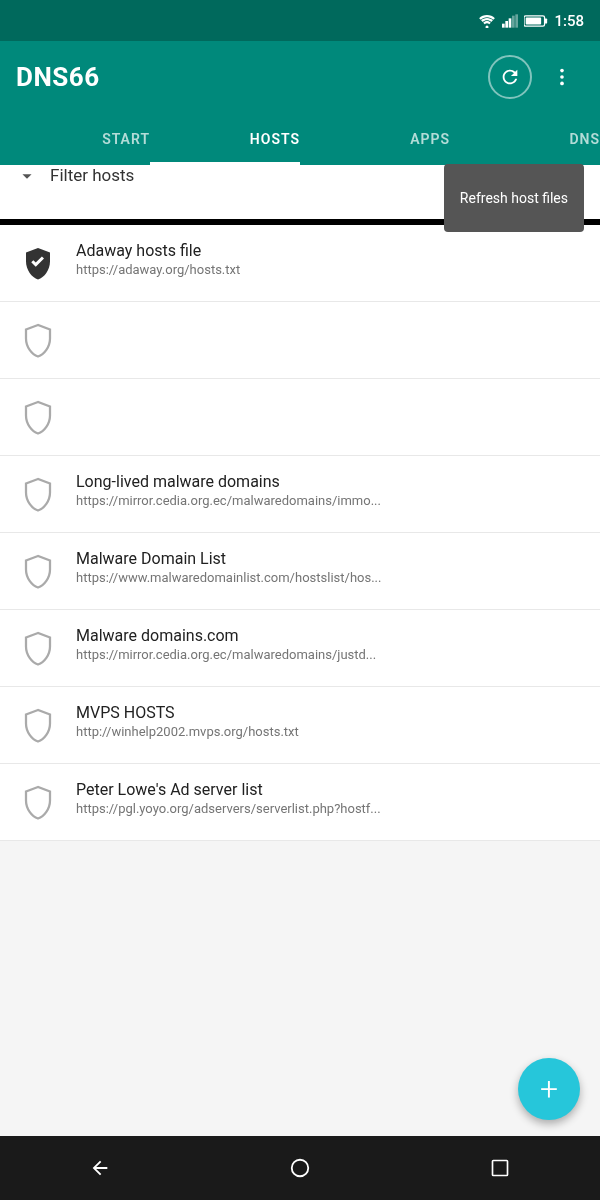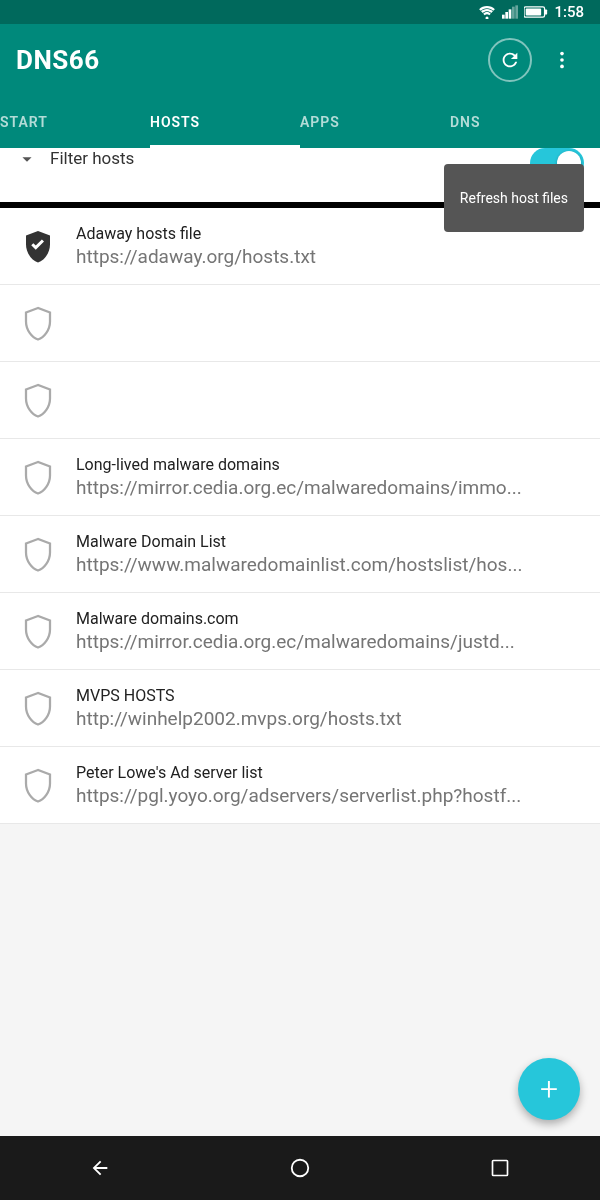--- a/index.html
+++ b/index.html
@@ -8,21 +8,21 @@
       height: 1200px;
       font-family: 'Roboto', Arial, sans-serif;
       background: #f5f5f5;
       overflow: hidden;
       position: relative;
     }
 
     
     .status-bar {
       background: #00695c;
-      height: 24px;
+      height: 41px;
       display: flex;
       align-items: center;
       justify-content: flex-end;
       padding: 0 16px;
       gap: 6px;
     }
     .status-icons {
       display: flex;
       align-items: center;
       gap: 6px;
@@ -82,21 +82,21 @@
     .tabs {
       background: #00897b;
       display: flex;
       height: 52px;
       position: relative;
     }
     .tab {
       flex: 1;
       display: flex;
       align-items: center;
-      justify-content: flex-start;
+      justify-content: flex-end;
       color: rgba(255,255,255,0.7);
       font-size: 14px;
       font-weight: 600;
       letter-spacing: 1px;
       cursor: pointer;
       text-transform: uppercase;
       position: relative;
     }
     .tab.active {
       color: #ffffff;
@@ -195,21 +195,21 @@
     }
     .host-name {
       font-size: 16px;
       color: #212121;
       font-weight: 400;
       white-space: nowrap;
       overflow: hidden;
       text-overflow: ellipsis;
     }
     .host-url {
-      font-size: 19px;
+      font-size: 13px;
       color: #757575;
       white-space: nowrap;
       overflow: hidden;
       text-overflow: ellipsis;
       margin-top: 2px;
     }
 
     
     .fab {
       position: absolute;

